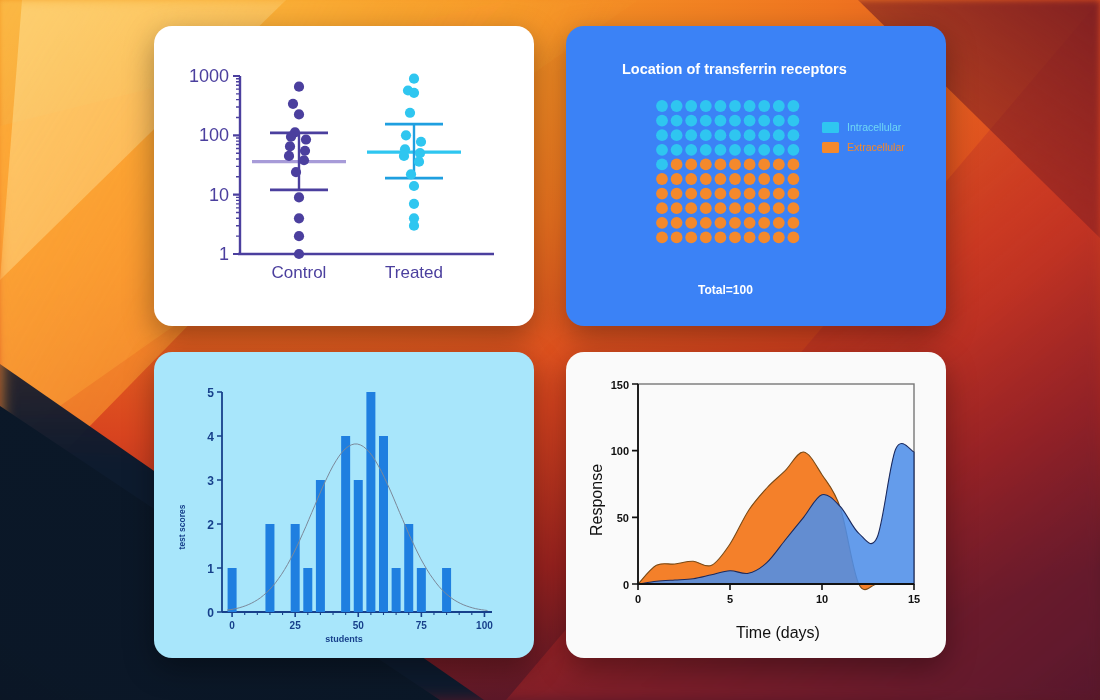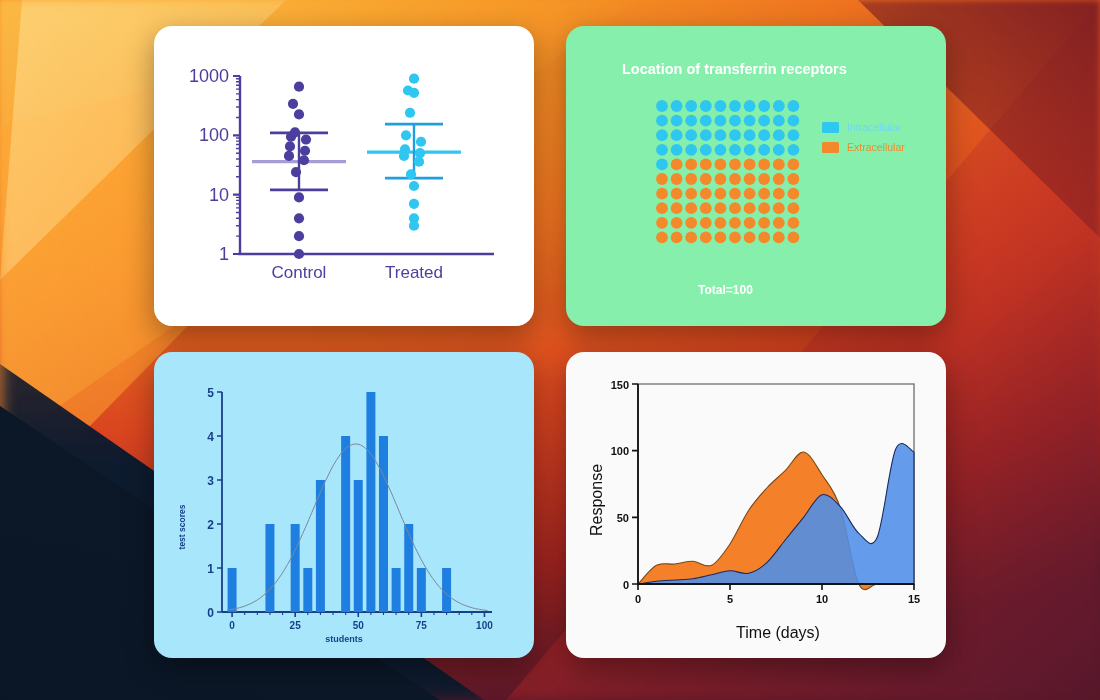--- a/index.html
+++ b/index.html
@@ -164,21 +164,21 @@
           <circle cx="260" cy="192.27777384787424" r="5.1" fill="#2fc6f0"></circle>
           <circle cx="260" cy="199.69080555330004" r="5.1" fill="#2fc6f0"></circle>
         </g>
       <g id="sc-lbl">
           <text x="145" y="252" font-family="Liberation Sans, sans-serif" text-anchor="middle" font-size="17" fill="#4b3f9e">Control</text>
           <text x="260" y="252" font-family="Liberation Sans, sans-serif" text-anchor="middle" font-size="17" fill="#4b3f9e">Treated</text>
         </g>
     </svg>
   </div>
 
-  <div class="card" id="card-waffle" style="background: #86efac;">
+  <div class="card" id="card-waffle" style="background: #3b82f6;">
     <svg width="380" height="300" viewBox="0 0 380 300" class="nosel">
       <text id="wf-title" x="56" y="48" font-family="Liberation Sans, sans-serif" font-size="14.5" font-weight="bold" fill="#ffffff">Location of transferrin receptors</text>
       <g id="wf-dots">
           <circle cx="96" cy="80" r="5.9" fill="#2fc6f0"></circle>
           <circle cx="110.6" cy="80" r="5.9" fill="#2fc6f0"></circle>
           <circle cx="125.2" cy="80" r="5.9" fill="#2fc6f0"></circle>
           <circle cx="139.8" cy="80" r="5.9" fill="#2fc6f0"></circle>
           <circle cx="154.4" cy="80" r="5.9" fill="#2fc6f0"></circle>
           <circle cx="169" cy="80" r="5.9" fill="#2fc6f0"></circle>
           <circle cx="183.6" cy="80" r="5.9" fill="#2fc6f0"></circle>

